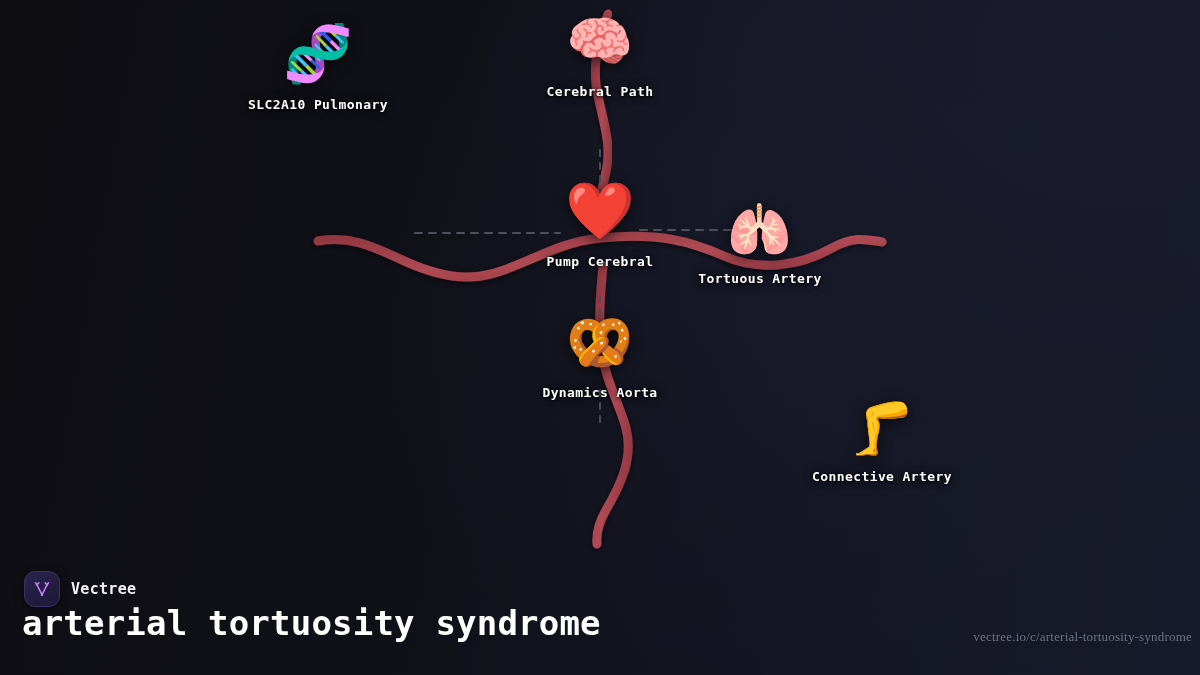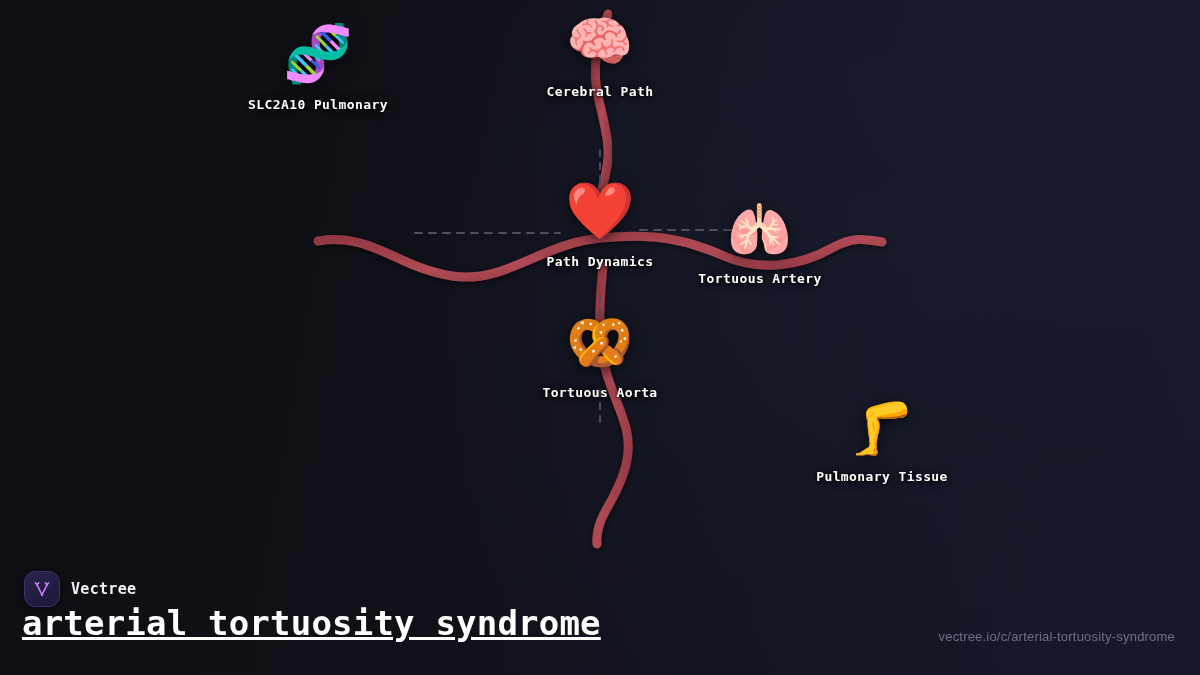--- a/index.html
+++ b/index.html
@@ -92,30 +92,29 @@
   #page-title {
     position: absolute;
     left: 22px;
     top: 48px;
     color: #ffffff;
     font-size: 34px;
     font-weight: 700;
     letter-spacing: 0.2px;
     font-family: "DejaVu Sans Mono", "Liberation Mono", monospace;
     white-space: nowrap;
-    text-decoration: underline;
   }
   #footer-url {
     position: absolute;
-    right: 25px;
+    right: 8px;
     top: 74px;
     color: #6e7183;
     font-size: 13px;
     letter-spacing: 0.2px;
-    font-family: Liberation Sans, sans-serif;
+    font-family: Liberation Serif, serif;
     white-space: nowrap;
     text-align: center;
   }
 </style>
 </head>
 <body>
 
 <div id="stage">
 
   <svg id="graph" viewBox="0 0 1200 675" xmlns="http://www.w3.org/2000/svg">
@@ -154,36 +153,36 @@
     <span class="node-label">SLC2A10 Pulmonary</span>
   </div>
 
   <div class="node" style="left:600px; top:57px;">
     <span class="node-emoji" style="font-size:54px;">🧠</span>
     <span class="node-label">Cerebral Path</span>
   </div>
 
   <div class="node" style="left:600px; top:226px;">
     <span class="node-emoji" style="font-size:56px;">❤️</span>
-    <span class="node-label">Path Dynamics</span>
+    <span class="node-label">Pump Cerebral</span>
   </div>
 
   <div class="node" style="left:760px; top:245px;">
     <span class="node-emoji" style="font-size:52px;">🫁</span>
     <span class="node-label">Tortuous Artery</span>
   </div>
 
   <div class="node" style="left:600px; top:358px;">
     <span class="node-emoji" style="font-size:54px;">🥨</span>
-    <span class="node-label">Tortuous Aorta</span>
+    <span class="node-label">Dynamics Aorta</span>
   </div>
 
   <div class="node" style="left:882px; top:443px;">
     <span class="node-emoji" style="font-size:52px;">🦵</span>
-    <span class="node-label">Pulmonary Tissue</span>
+    <span class="node-label">Connective Artery</span>
   </div>
 
   <div id="footer">
 
     <div id="brand-row">
       <div id="brand-logo">
         <svg width="20" height="20" viewBox="0 0 24 24">
           <g stroke="#c77dff" stroke-width="1.9" fill="none" stroke-linecap="round">
             <path d="M6 7 L12 19 L18 7"></path>
             <path d="M6 7 L4.2 4.6"></path>

